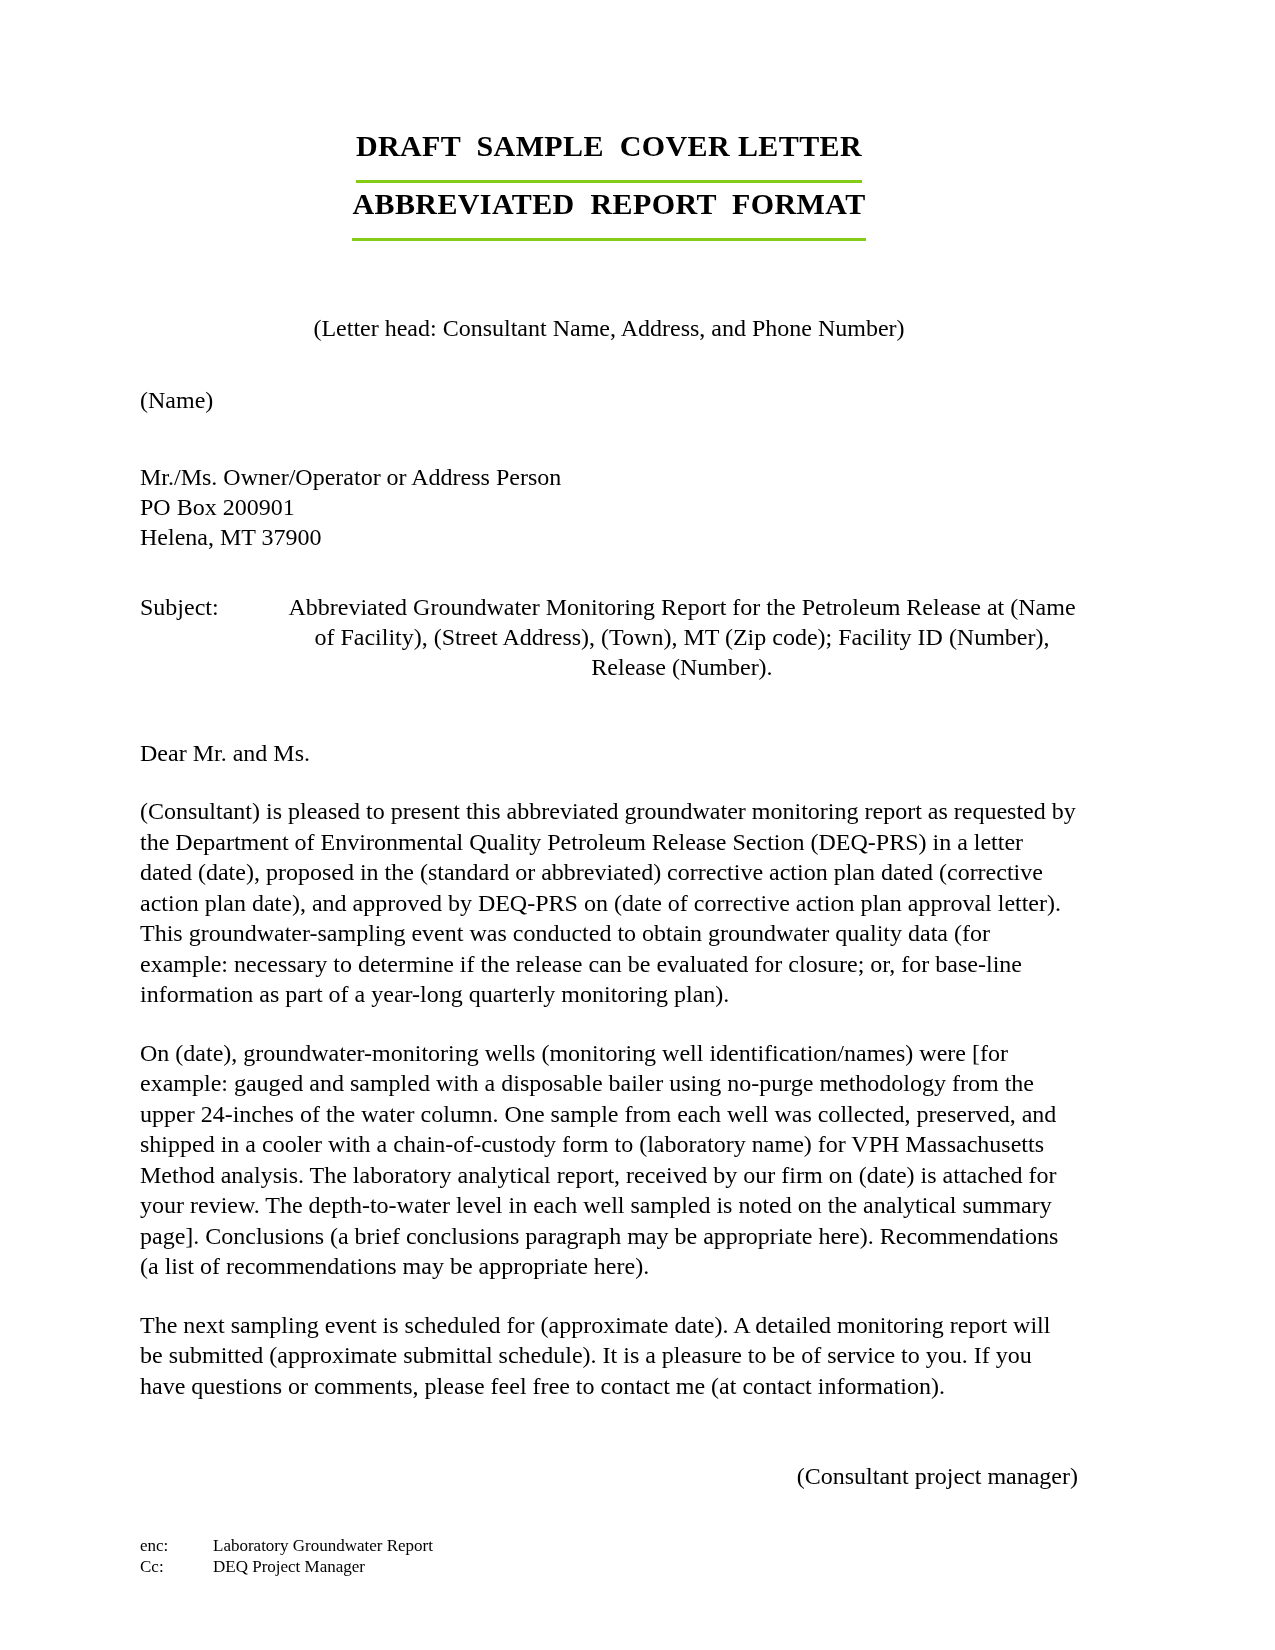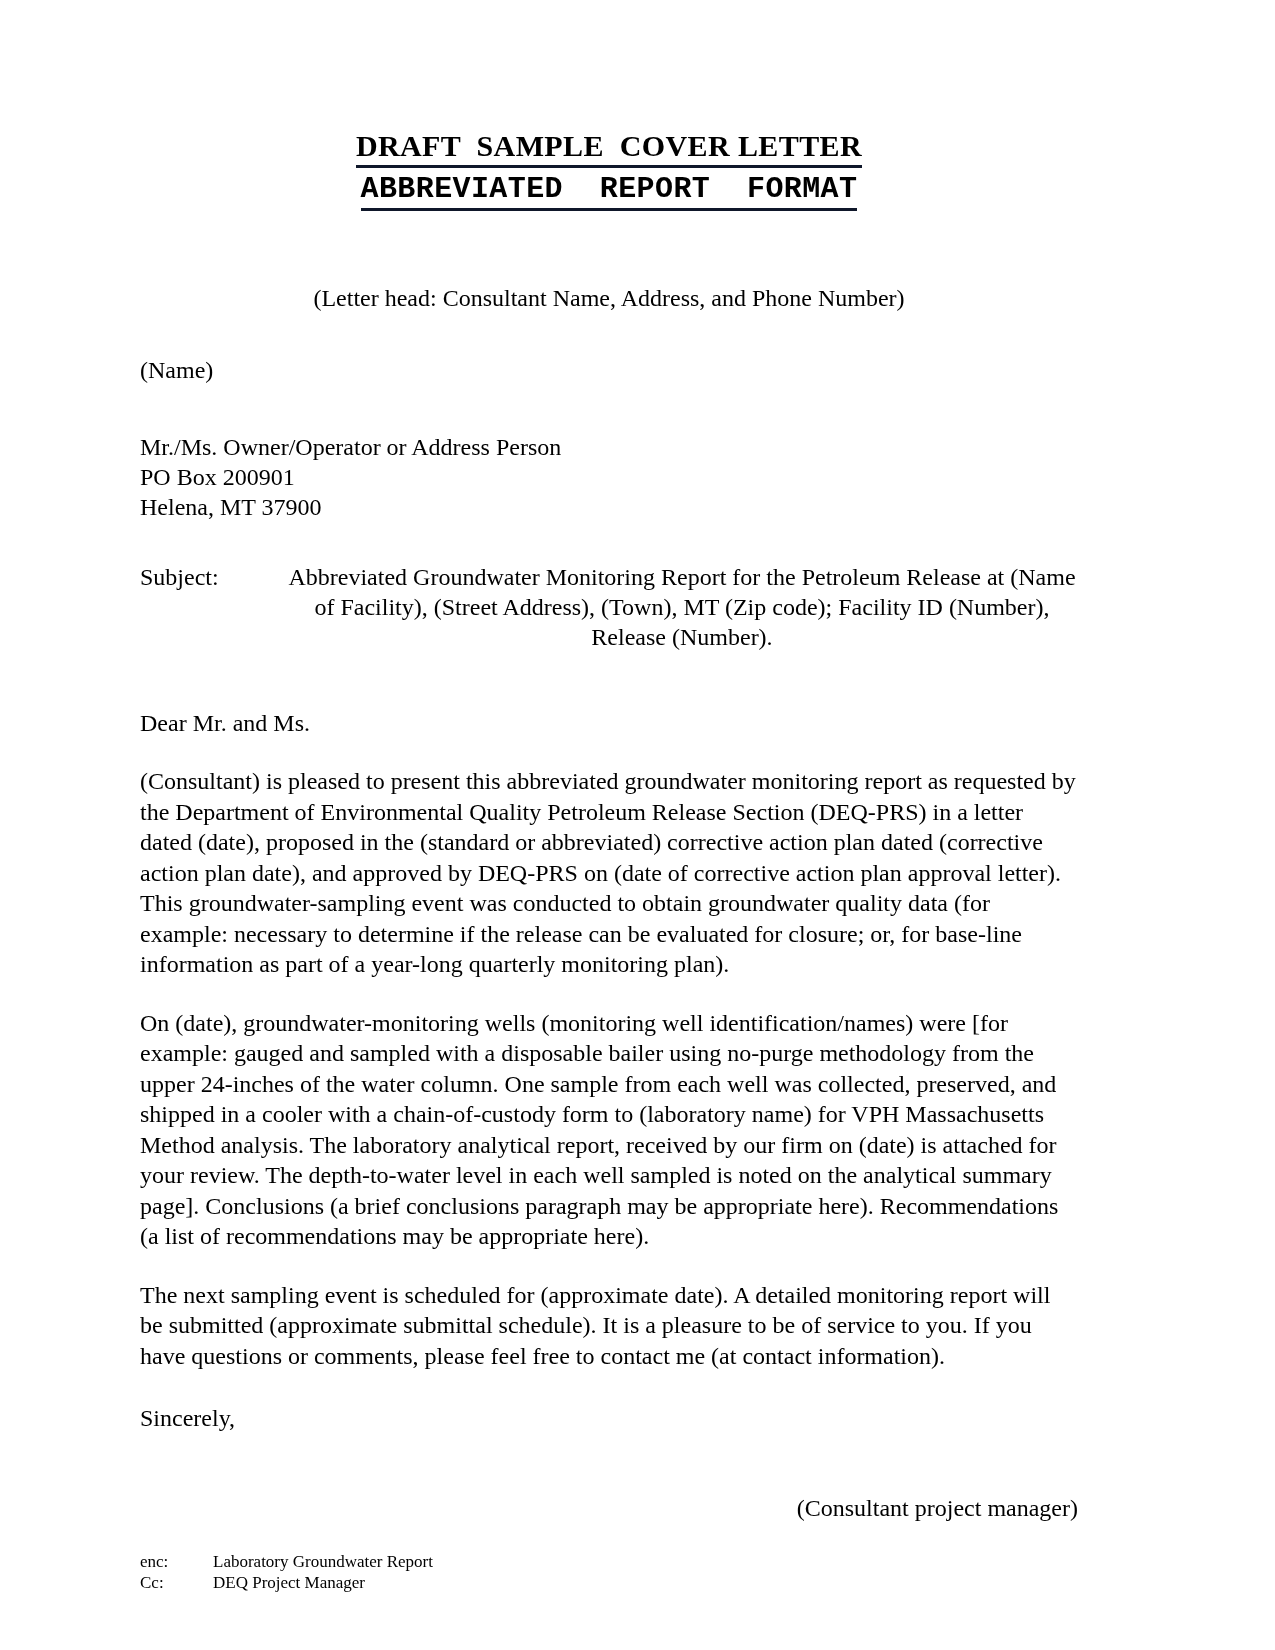--- a/index.html
+++ b/index.html
@@ -33,27 +33,26 @@
   .title-block {
     text-align: center;
     margin: 0 0 0 0;
   }
   .title-line {
     display: inline-block;
     font-weight: bold;
     font-size: 30px;
     line-height: 36px;
     letter-spacing: 0.4px;
-    border-bottom: 3px solid #0f172a;
-    padding-bottom: 1px;
+    border-bottom: 3px solid #84cc16;
+    padding-bottom: 16px;
     white-space: pre;
   }
   .title-line.second {
     margin-top: 3px;
-    font-family: Liberation Mono, monospace;
   }
 
   
   .letterhead {
     text-align: center;
     font-size: 24px;
     line-height: 30px;
     margin-top: 72px;
   }
 
@@ -101,21 +100,21 @@
   .signature {
     margin-top: 60px;
     font-size: 24px;
     line-height: 30px;
     text-align: right;
   }
   .signature div { white-space: pre; }
 
   
   .enclosures {
-    margin-top: 28px;
+    margin-top: 44px;
     font-size: 17px;
     line-height: 21px;
   }
   .enc-row {
     display: flex;
   }
   .enc-key {
     width: 73px;
     flex: 0 0 73px;
   }
@@ -148,21 +147,20 @@
       <div class="subject-label">Subject:</div>
       <div class="subject-text">Abbreviated Groundwater Monitoring Report for the Petroleum Release at (Name of Facility), (Street Address), (Town), MT (Zip code); Facility ID (Number), Release (Number).</div>
     </div>
 
     <div class="block salutation">Dear Mr. and Ms.</div>
 
     <div class="para">(Consultant) is pleased to present this abbreviated groundwater monitoring report as requested by the Department of Environmental Quality Petroleum Release Section (DEQ-PRS) in a letter dated (date), proposed in the (standard or abbreviated) corrective action plan dated (corrective action plan date), and approved by DEQ-PRS on (date of corrective action plan approval letter). This groundwater-sampling event was conducted to obtain groundwater quality data (for example: necessary to determine if the release can be evaluated for closure; or, for base-line information as part of a year-long quarterly monitoring plan).</div>
     <div class="para">On (date), groundwater-monitoring wells (monitoring well identification/names) were [for example: gauged and sampled with a disposable bailer using no-purge methodology from the upper 24-inches of the water column.  One sample from each well was collected, preserved, and shipped in a cooler with a chain-of-custody form to (laboratory name) for VPH Massachusetts Method analysis.  The laboratory analytical report, received by our firm on (date) is attached for your review.  The depth-to-water level in each well sampled is noted on the analytical summary page].  Conclusions (a brief conclusions paragraph may be appropriate here). Recommendations (a list of recommendations may be appropriate here).</div>
     <div class="para">The next sampling event is scheduled for (approximate date).  A detailed monitoring report will be submitted (approximate submittal schedule). It is a pleasure to be of service to you.  If you have questions or comments, please feel free to contact me (at contact information).</div>
 
-    <div class="block closing">Sincerely,</div>
 
     <div class="signature">
       <div>(Consultant project manager)</div>
     </div>
 
     <div class="enclosures">
       <div class="enc-row">
         <div class="enc-key">enc:</div>
         <div class="enc-val">Laboratory Groundwater Report</div>
       </div>

